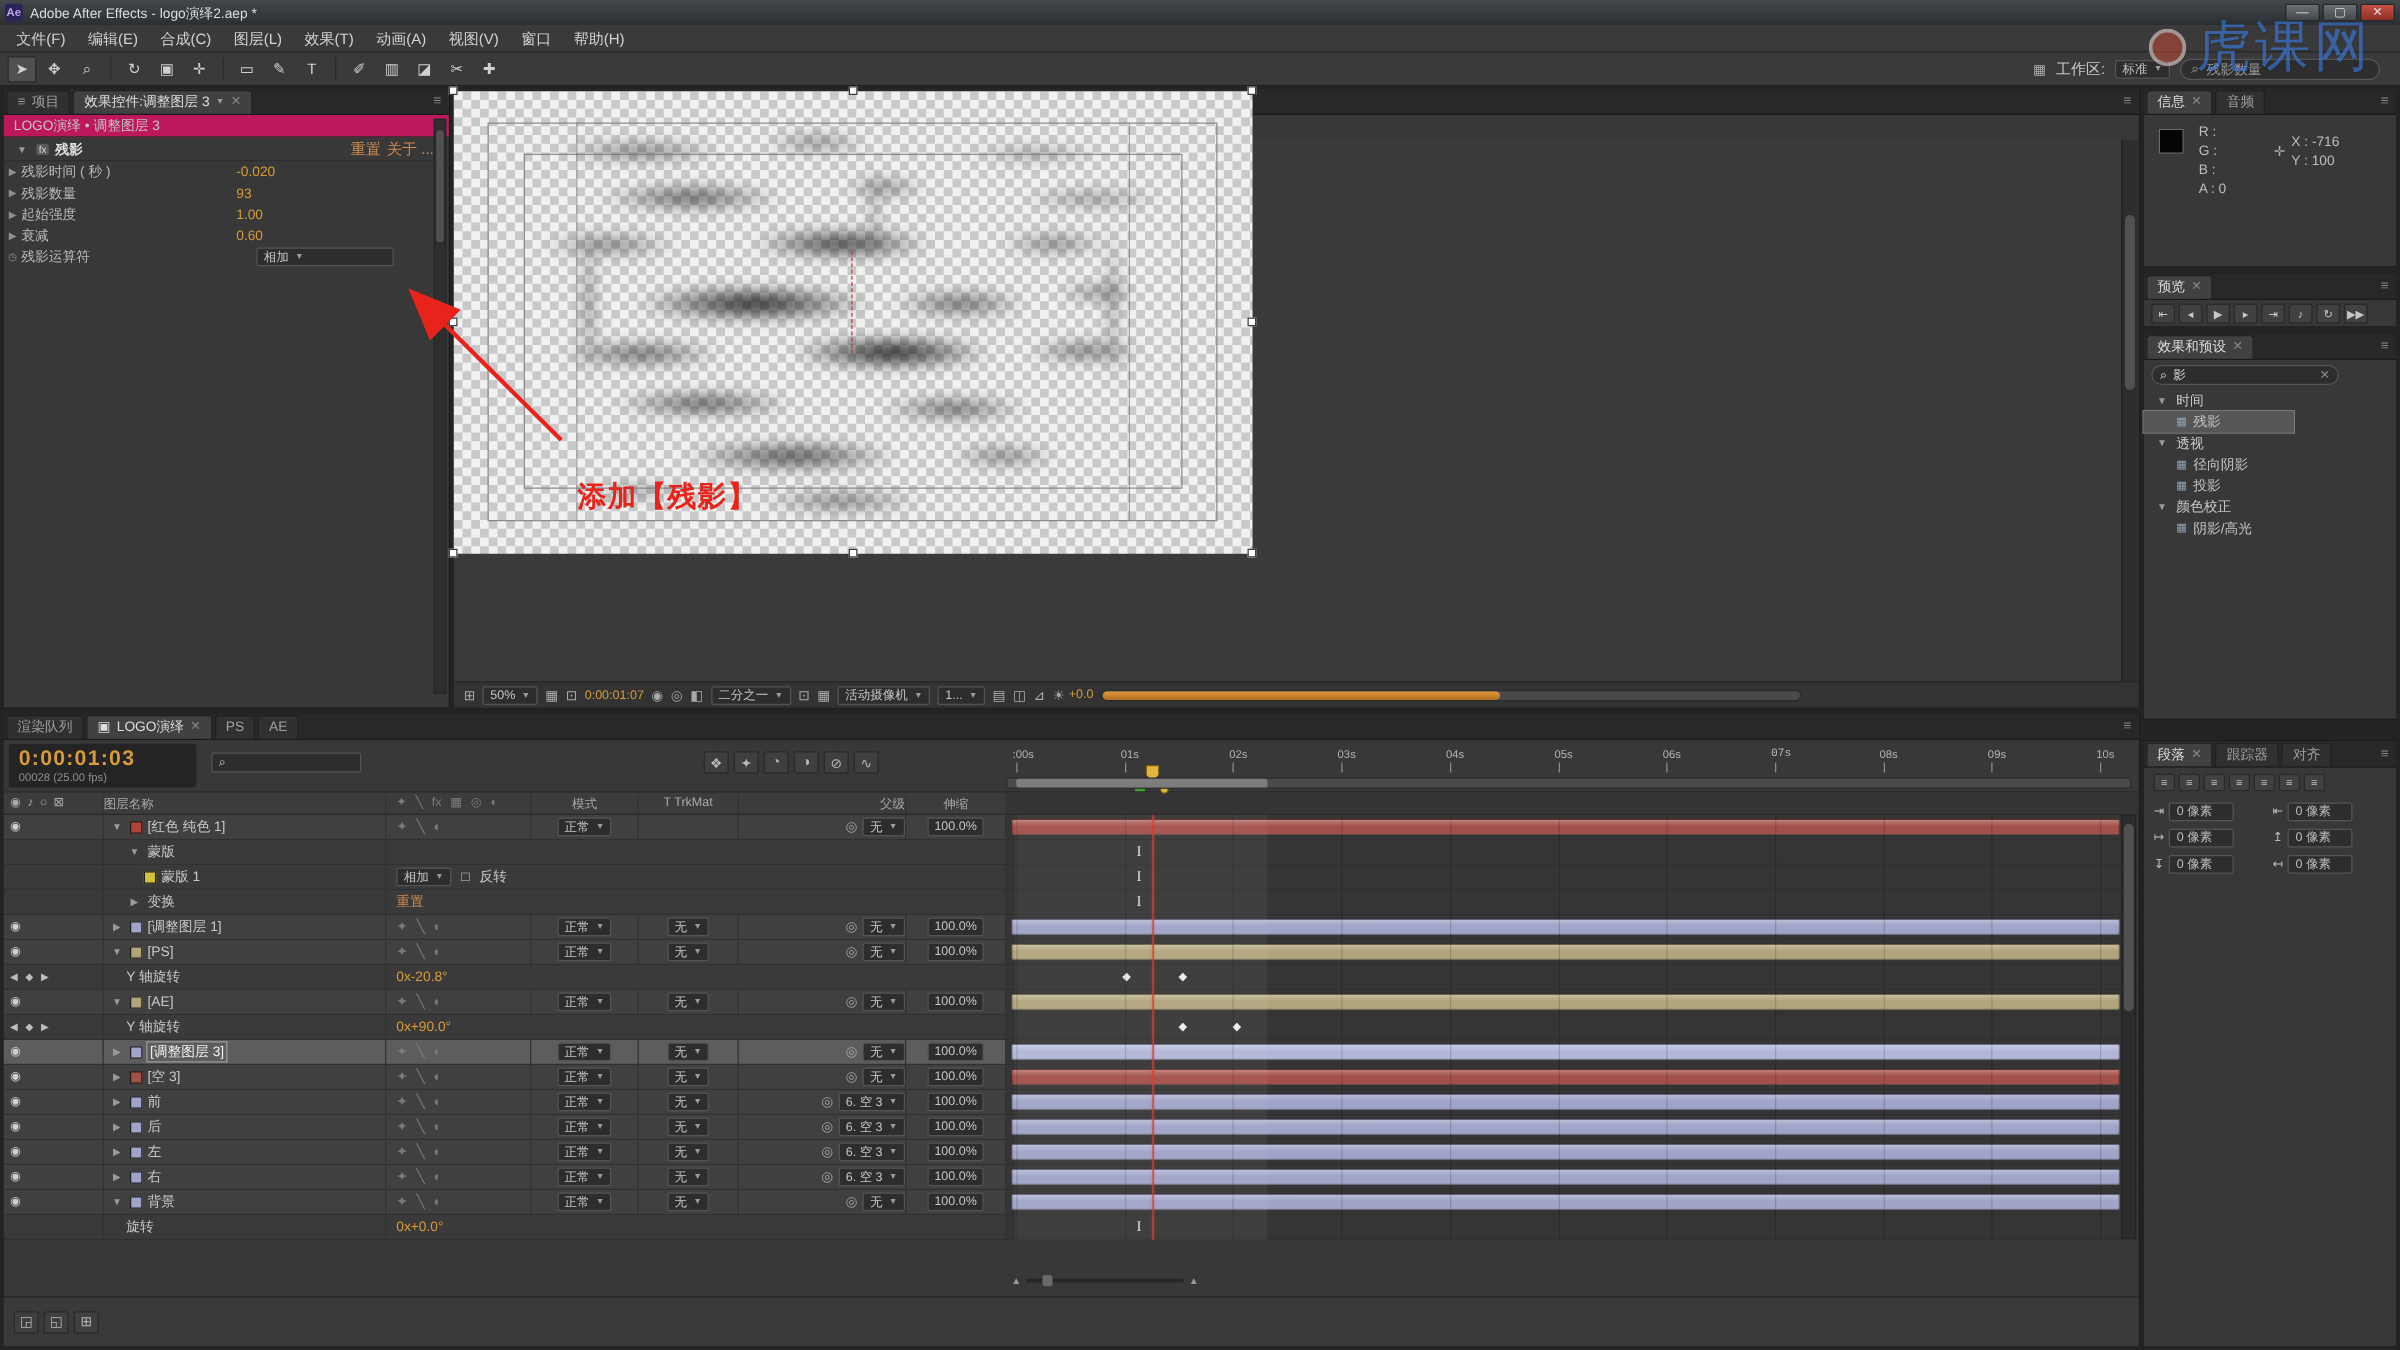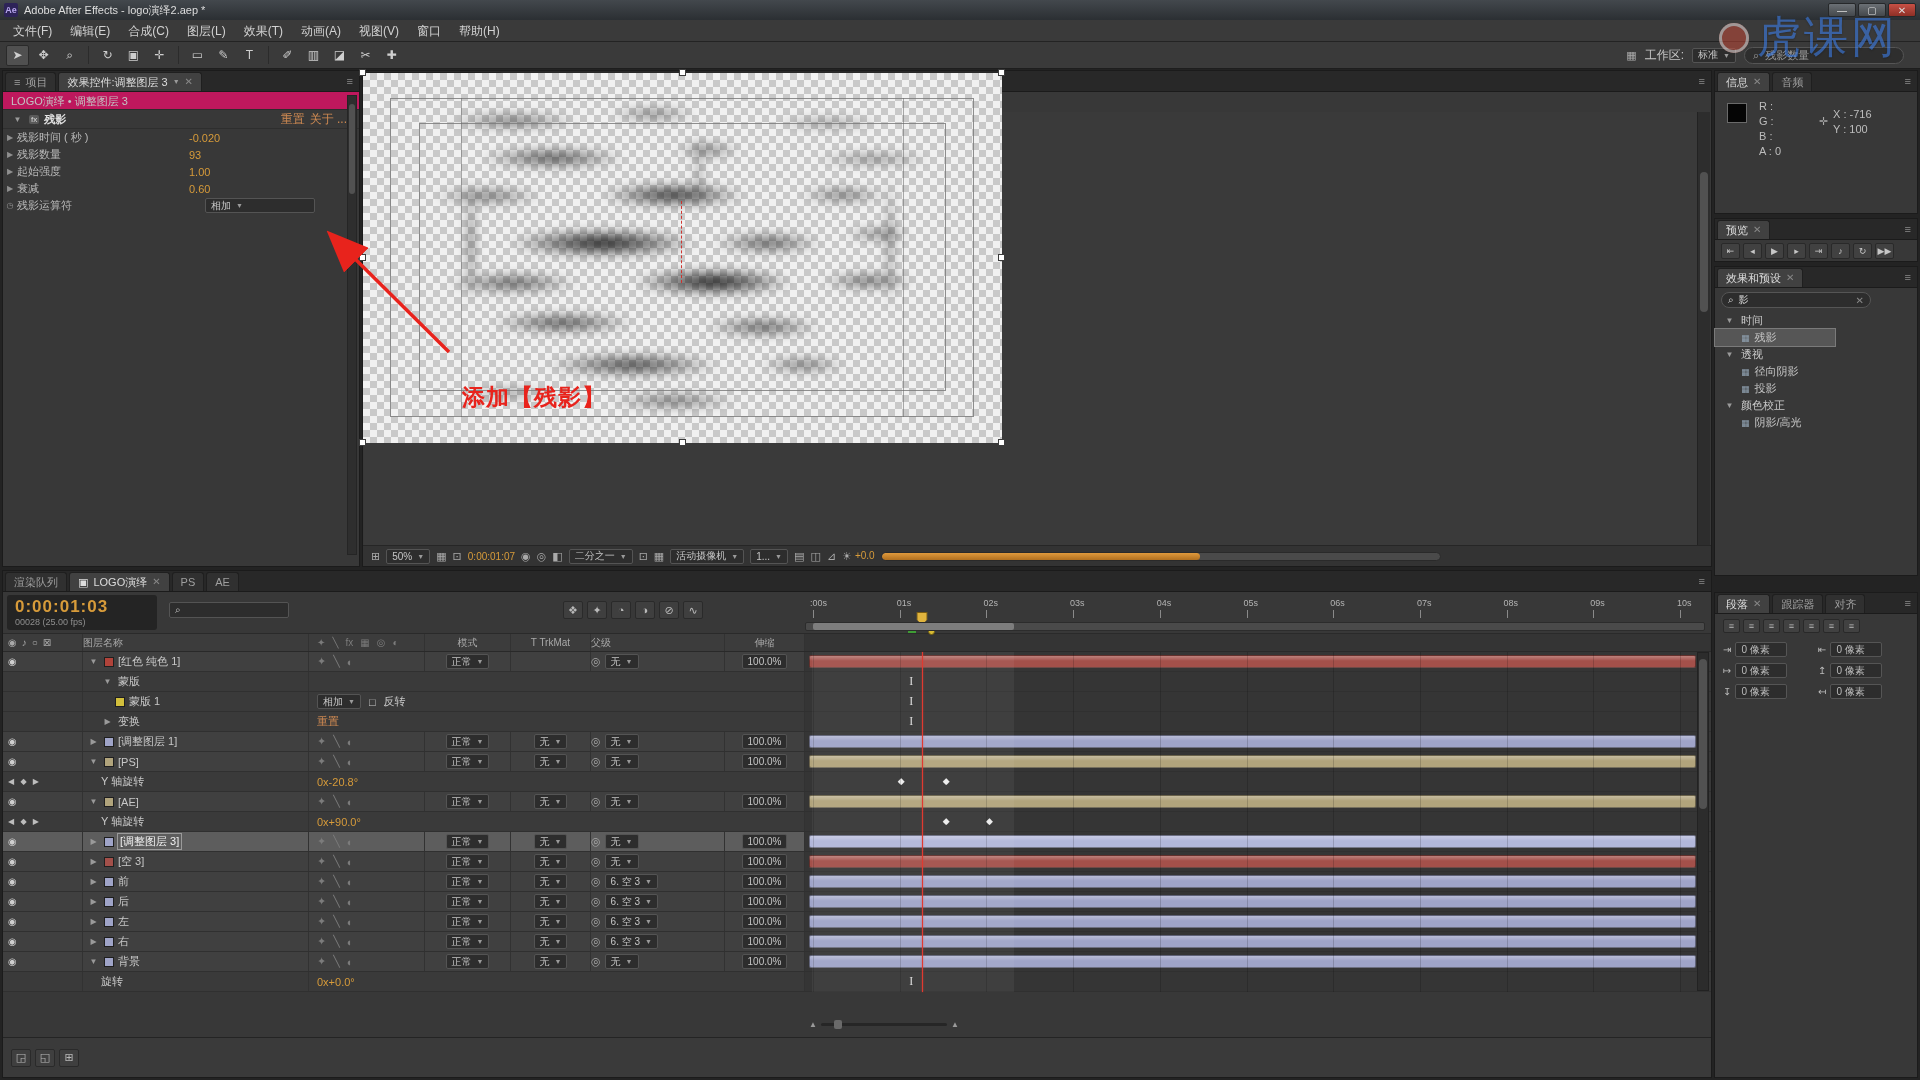--- a/index.html
+++ b/index.html
@@ -82,21 +82,21 @@
 #cti-head{position:absolute;top:16px;width:11px;height:13px;background:#e0b43e;border:1px solid #7a5c10;clip-path:polygon(0 0,100% 0,100% 55%,50% 100%,0 55%);transform:translateX(-50%)}
 #cti-dot{position:absolute;top:32px;width:7px;height:7px;border-radius:50%;background:#d7bb34;border:1px solid #6d5a10;transform:translateX(6px)}
 #cti-green{position:absolute;top:31px;width:8px;height:6px;background:#3f9d35;transform:translateX(-14px)}
 #tl-cols{display:flex;height:18px;background:#3c3c3c;border-bottom:1px solid #292929;font-size:10px;color:#a9a9a9}
 .c{height:100%;display:flex;align-items:center;border-right:1px solid #323232;overflow:hidden;white-space:nowrap}
 .c-icons{width:80px;gap:5px;padding-left:5px}
 .c-name{width:226px;gap:4px}
 .c-sw{width:116px;gap:7px;padding-left:8px;color:#7b7b7b}
 .c-mode{width:86px;justify-content:center}
 .c-trkmat{width:80px;justify-content:center}
-.c-parent{width:134px;justify-content:flex-start;gap:4px}
+.c-parent{width:134px;justify-content:flex-end;gap:4px}
 .c-stretch{width:80px;justify-content:center}
 .c-free{width:496px;gap:8px;padding-left:8px}
 #tl-body{position:relative}
 .tl-row{display:flex;height:20px;border-bottom:1px solid #303030;font-size:11px}
 .tl-left{display:flex;width:802px;background:#404040}
 .tl-row.propr .tl-left{background:#3a3a3a}
 .tl-row.selected .tl-left{background:#5d5d5d;color:#f0f0f0}
 .tl-row.selected .lname{outline:1px solid #9a9a9a;padding:0 2px}
 .tl-graph{position:relative;width:900px;background:#353535;overflow:hidden}
 .bar{position:absolute;left:4px;right:9px;top:3px;height:13px;border-radius:2px;border:1px solid rgba(0,0,0,.4);background-image:linear-gradient(rgba(255,255,255,.28),rgba(255,255,255,0) 45%)}
@@ -513,21 +513,21 @@
         <span class="rtick" style="left: 20.1556%;">02s</span>
         <span class="rline" style="left: 20.1556%;"></span>
         <span class="rtick" style="left: 29.7889%;">03s</span>
         <span class="rline" style="left: 29.7889%;"></span>
         <span class="rtick" style="left: 39.4222%;">04s</span>
         <span class="rline" style="left: 39.4222%;"></span>
         <span class="rtick" style="left: 49.0556%;">05s</span>
         <span class="rline" style="left: 49.0556%;"></span>
         <span class="rtick" style="left: 58.6889%;">06s</span>
         <span class="rline" style="left: 58.6889%;"></span>
-        <span class="rtick" style="left: 68.3222%;">07s</span>
+        <span class="rtick" style="left: 68.3222%; font-family: Liberation Mono, monospace;">07s</span>
         <span class="rline" style="left: 68.3222%;"></span>
         <span class="rtick" style="left: 77.9556%;">08s</span>
         <span class="rline" style="left: 77.9556%;"></span>
         <span class="rtick" style="left: 87.5889%;">09s</span>
         <span class="rline" style="left: 87.5889%;"></span>
         <span class="rtick" style="left: 97.2222%;">10s</span>
         <span class="rline" style="left: 97.2222%;"></span>
         <div id="cti-head" style="left: 13%;"></div>
         <div id="cti-green" style="left: 13%;"></div>
         <div id="cti-dot" style="left: 13%;"></div>

